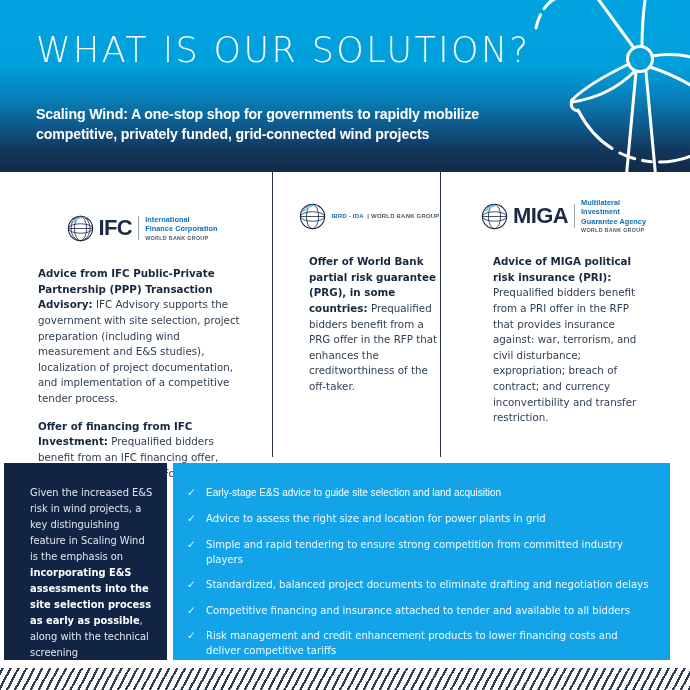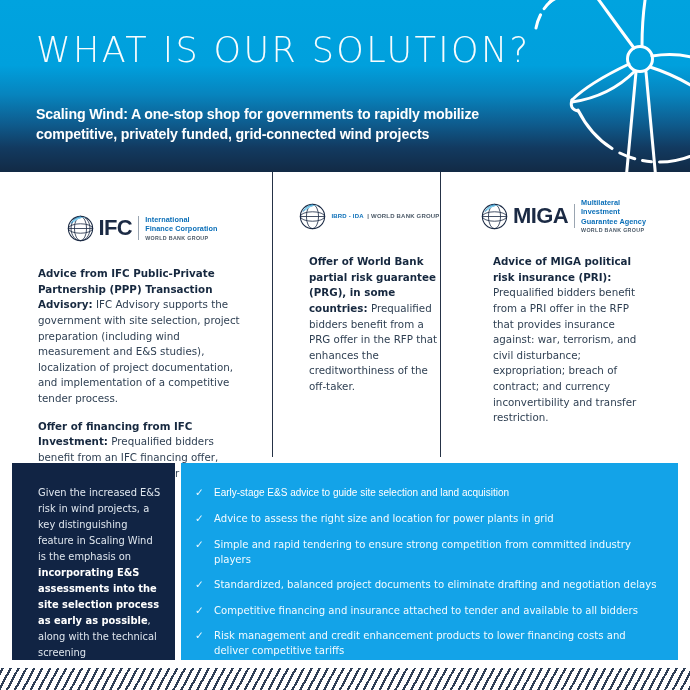--- a/index.html
+++ b/index.html
@@ -154,21 +154,21 @@
     color: #2e3f52;
     font-family: "DejaVu Sans", sans-serif;
   }
   .body-text b { color: #16283f; }
   .body-text p { margin: 0 0 12px 12px; }
 
   
   .bottom {
     position: absolute;
     top: 463px;
-    left: 12px;
+    left: 4px;
     width: 666px;
     height: 197px;
   }
   .bottom-dark {
     position: absolute;
     left: 0;
     top: 0;
     width: 163px;
     height: 197px;
     background: #112444;

